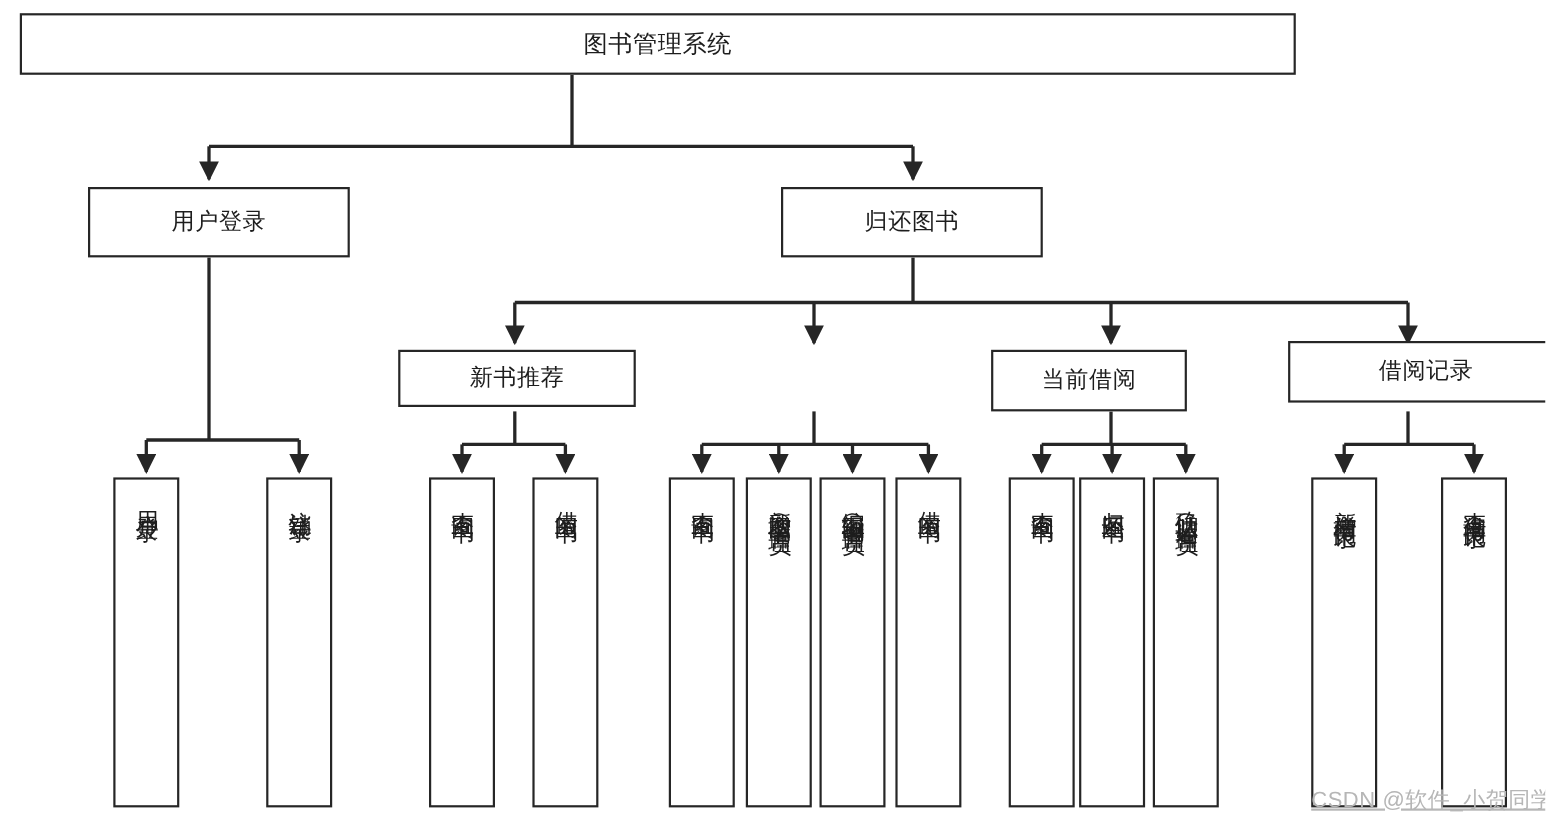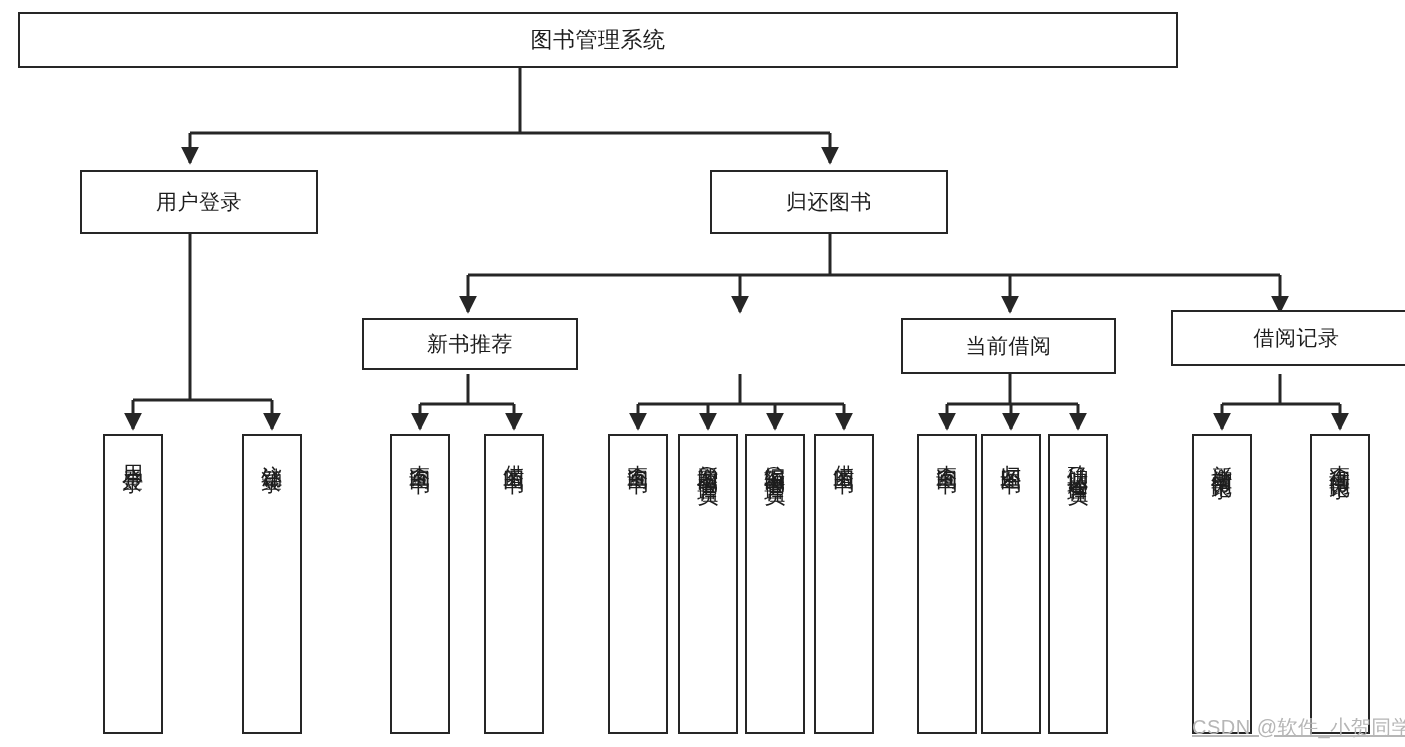--- a/index.html
+++ b/index.html
@@ -134,21 +134,21 @@
   <div class="node branch" style="left: 80px; top: 170px; width: 238px; height: 64px; border-color: rgb(38, 38, 38); background: rgb(255, 255, 255);">
     <span class="label" style="color: rgb(29, 29, 29);">用户登录</span>
   </div>
   <div class="node branch" style="left: 710px; top: 170px; width: 238px; height: 64px; border-color: rgb(38, 38, 38); background: rgb(255, 255, 255);">
     <span class="label" style="color: rgb(29, 29, 29);">归还图书</span>
   </div>
 
   <div class="node branch" style="left: 362px; top: 318px; width: 216px; height: 52px; border-color: rgb(38, 38, 38); background: rgb(255, 255, 255);">
     <span class="label" style="color: rgb(29, 29, 29);">新书推荐</span>
   </div>
-  <div class="node branch" style="left: 901px; top: 318px; width: 215px; height: 56px; border-color: rgb(38, 38, 38); background: rgb(255, 255, 255);">
+  <div class="node branch" style="left: 901px; top: 318px; width: 178px; height: 56px; border-color: rgb(38, 38, 38); background: rgb(255, 255, 255);">
     <span class="label" style="color: rgb(29, 29, 29);">当前借阅</span>
   </div>
   <div class="node branch" style="left: 1171px; top: 310px; width: 251px; height: 56px; border-color: rgb(38, 38, 38); background: rgb(255, 255, 255);">
     <span class="label" style="color: rgb(29, 29, 29);">借阅记录</span>
   </div>
 
   <div class="node leaf" style="left: 103px; top: 434px; width: 60px; height: 300px; border-color: rgb(38, 38, 38); background: rgb(255, 255, 255);">
     <span class="label" style="color: rgb(29, 29, 29);">用户登录</span>
   </div>
   <div class="node leaf" style="left: 242px; top: 434px; width: 60px; height: 300px; border-color: rgb(38, 38, 38); background: rgb(255, 255, 255);">

